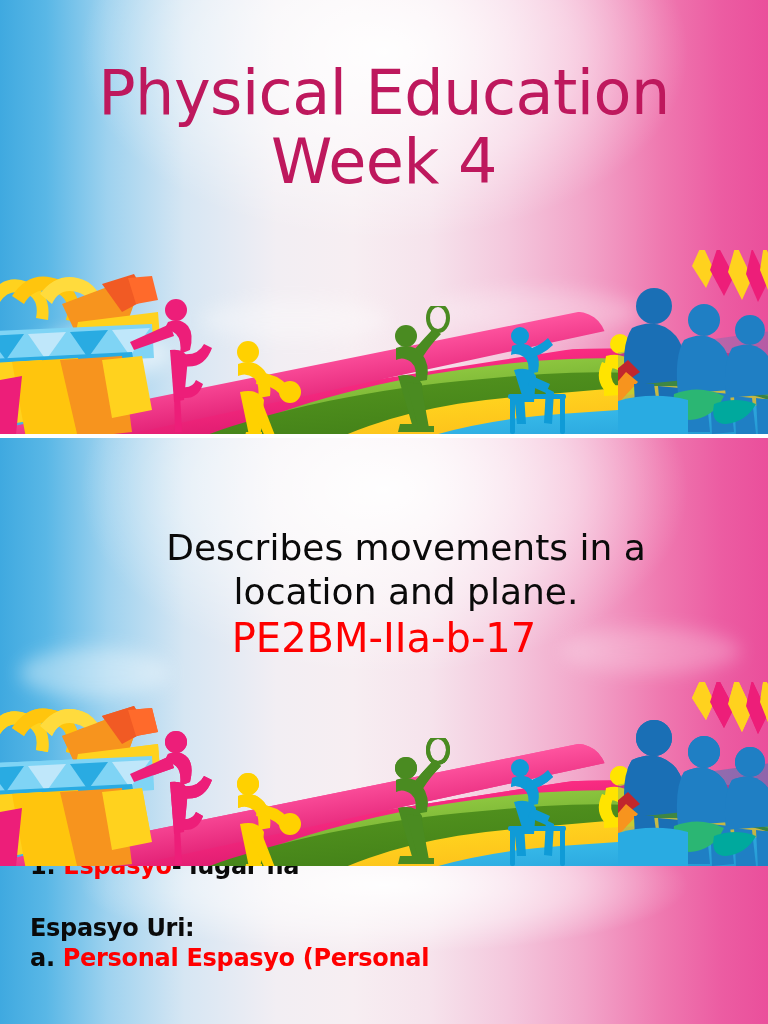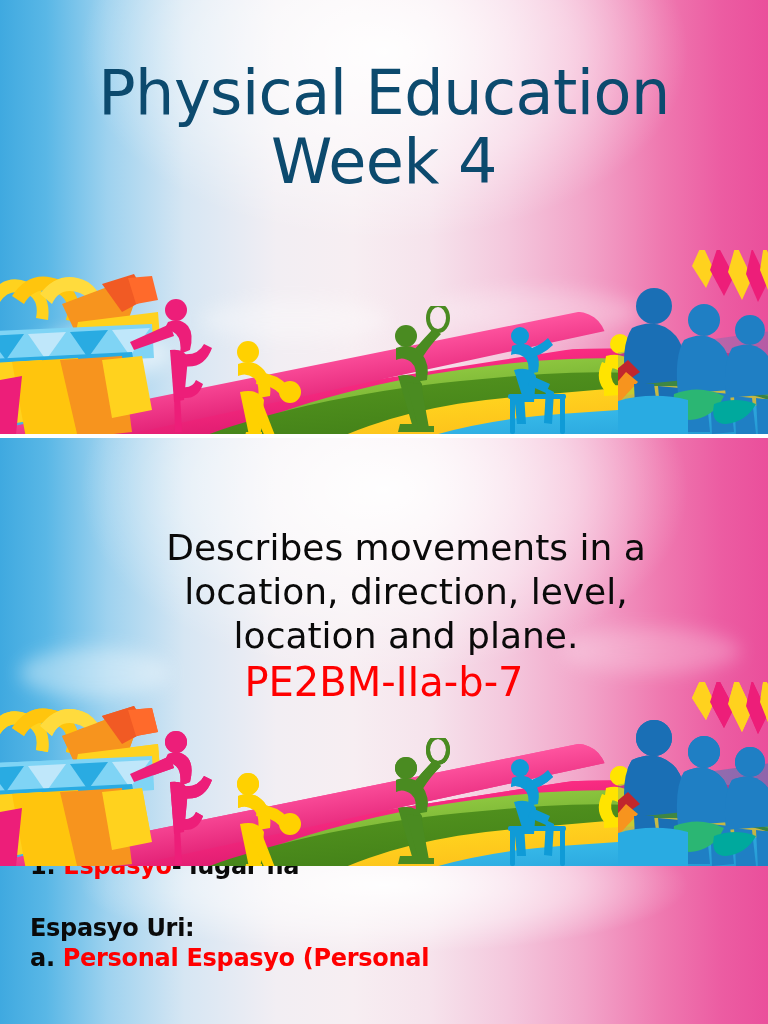--- a/index.html
+++ b/index.html
@@ -75,21 +75,21 @@
     left:330px;top:88%;width:520px;height:110px;
     background:linear-gradient(180deg,#35b7e8 0%,#1d93d2 60%,#1179bb 100%);
     border-radius:45% 30% 0 0 / 70% 50% 0 0;
     transform:rotate(-4deg);
   }
 
   
   .fig{position:absolute;}
 
   
-  .title-block{position:absolute;left:0;width:768px;text-align:center;color:#0c4a6e;}
+  .title-block{position:absolute;left:0;width:768px;text-align:center;color:#be185d;}
   .title-line{font-family:"DejaVu Sans",sans-serif;font-weight:400;
     font-size:62px;line-height:1.12;letter-spacing:-.5px;}
 
   .obj-block{position:absolute;left:0;width:768px;text-align:center;color:#0a0a0a;}
   .obj-line{font-size:36px;line-height:1.22;font-weight:400;padding-left:44px;}
   .obj-code{font-size:40px;line-height:1.2;font-weight:400;}
 
   .body-block{position:absolute;left:30px;width:720px;text-align:left;color:#0a0a0a;}
   .body-line{font-size:24px;line-height:1.22;font-weight:700;letter-spacing:-.3px;}
   .spacer-line{height:33px;}
@@ -243,23 +243,22 @@
   <div class="gap" style="top:434px;height:4px;"></div>
 
   <div class="slide" style="top:438px;height:428px;">
     <div class="slide-bg"></div>
 
     <div class="cloud" style="left:20px;top:210px;width:150px;height:50px;opacity:.7;"></div>
     <div class="cloud" style="left:560px;top:190px;width:180px;height:46px;opacity:.45;"></div>
 
     <div class="obj-block" style="top:88px;">
       <div class="obj-line">Describes movements in a</div>
-      <div class="obj-line">location, direction, level,</div>
       <div class="obj-line">location and plane.</div>
-      <div class="obj-code hl">PE2BM-IIa-b-7</div>
+      <div class="obj-code hl">PE2BM-IIa-b-17</div>
     </div>
 
     <div class="band" style="top:244px;height:184px;">
       <div class="swoosh rib-pink"></div>
       <div class="swoosh rib-pink2"></div>
       <div class="swoosh hill-green"></div>
       <div class="swoosh hill-green2"></div>
       <div class="swoosh band-yellow"></div>
       <div class="swoosh band-cyan"></div>
 

